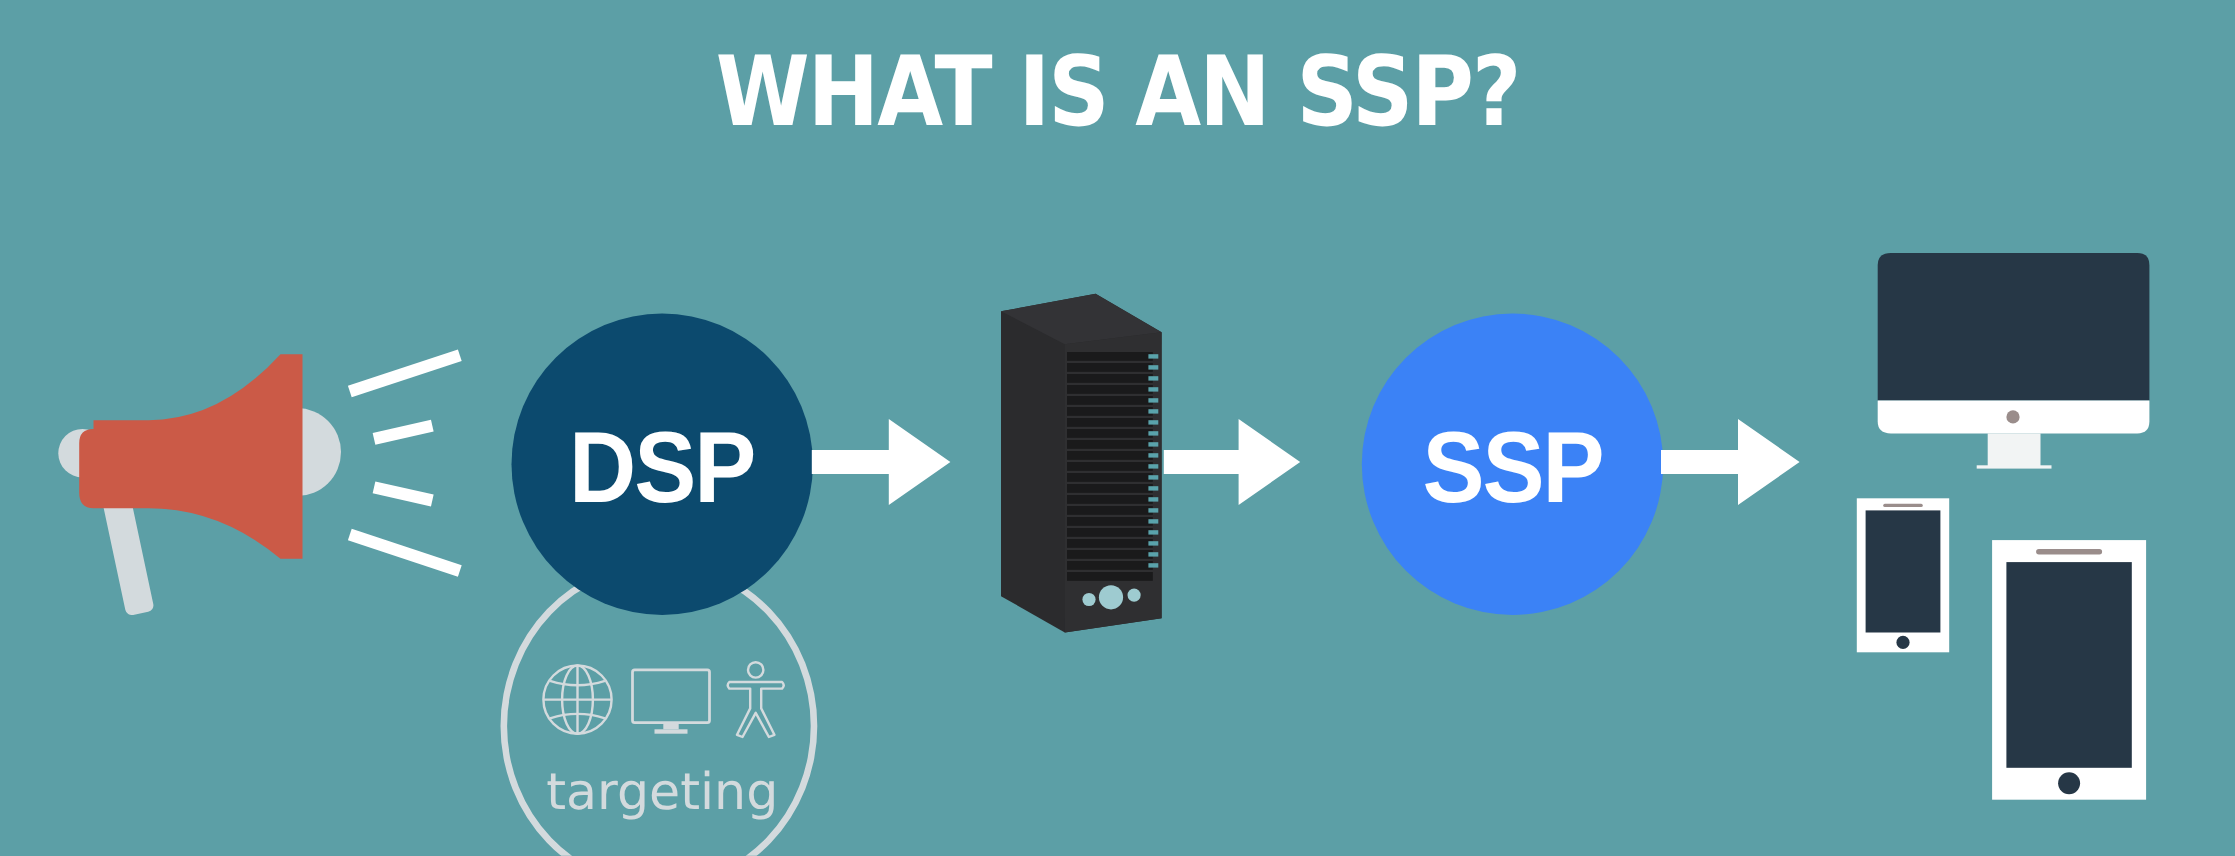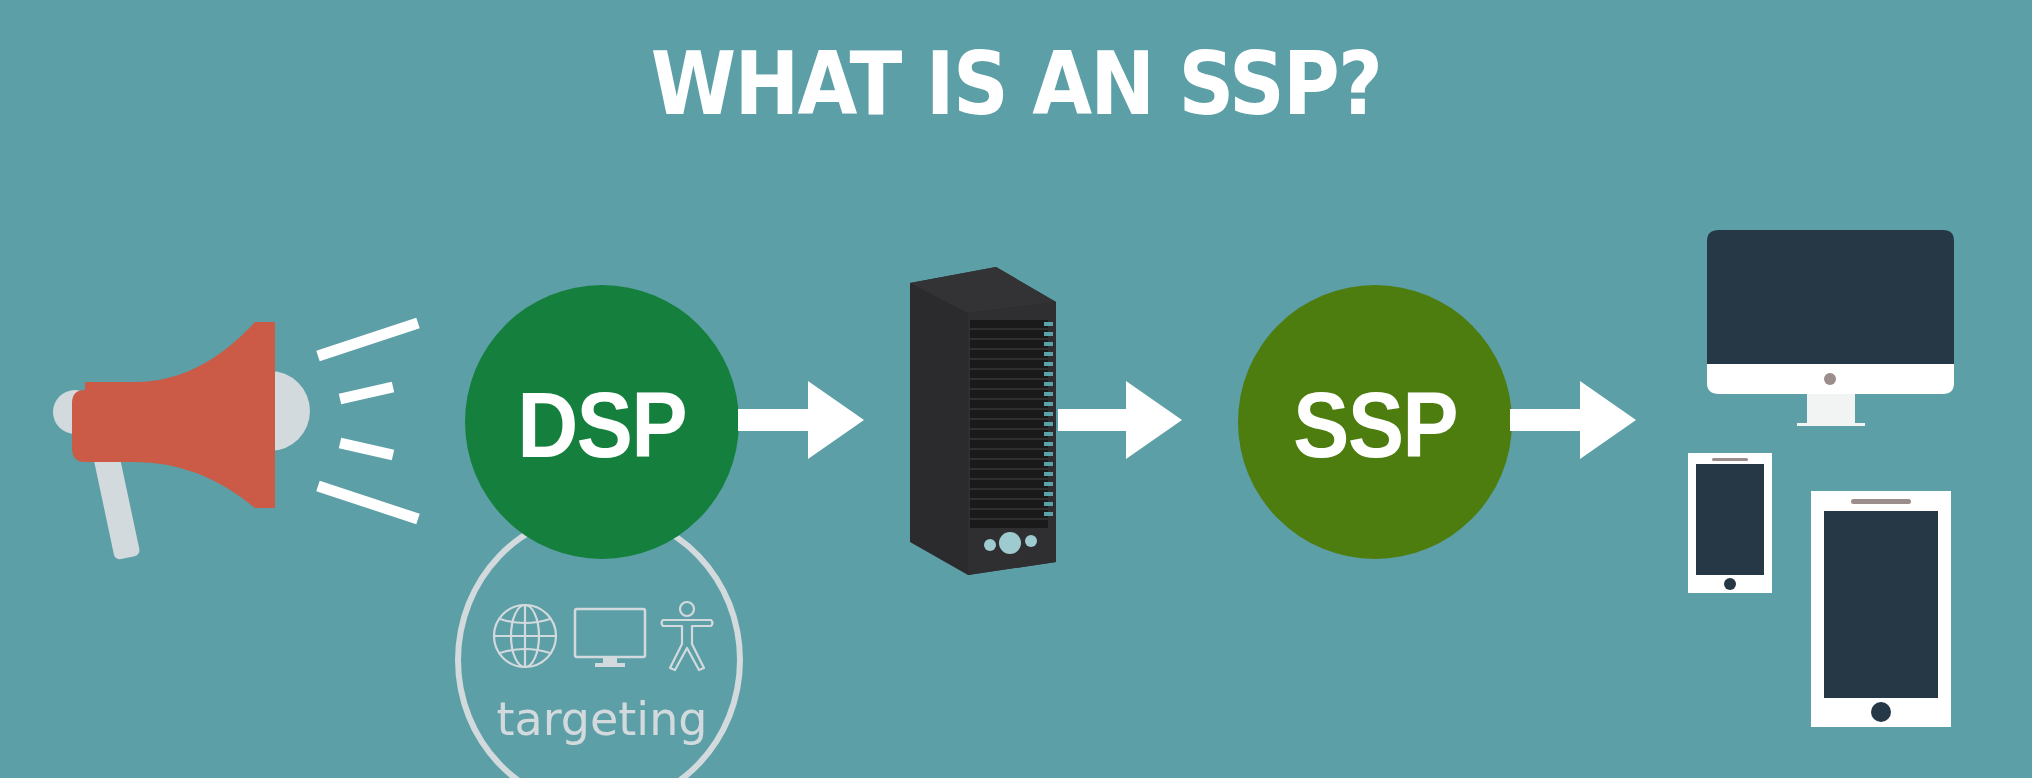--- a/index.html
+++ b/index.html
@@ -8,22 +8,22 @@
       position: absolute; left: 0; top: 40px; width: 2032px; text-align: center;
       color: #ffffff; font-family: "DejaVu Sans", sans-serif; font-weight: bold;
       font-size: 88px; letter-spacing: -2px; transform: scaleX(0.88); transform-origin: center;
       line-height: 1;
     }
     .node {
       position: absolute; border-radius: 50%; display: flex; align-items: center; justify-content: center;
       color: #fff; font-family: "Liberation Sans", sans-serif; font-weight: bold; font-size: 92px; letter-spacing: -2px;
     }
     .node span { transform: scaleX(0.92); display: inline-block; padding-top: 6px; }
-    .dsp { left: 465px; top: 285px; width: 274px; height: 274px; background: #15803d; }
-    .ssp { left: 1238px; top: 285px; width: 274px; height: 274px; background: #4d7c0f; }
+    .dsp { left: 465px; top: 285px; width: 274px; height: 274px; background: #0c4a6e; }
+    .ssp { left: 1238px; top: 285px; width: 274px; height: 274px; background: #3b82f6; }
     .targeting-ring {
       position: absolute; left: 455px; top: 510px; width: 288px; height: 300px;
       border: 6px solid #d3dadd; border-radius: 50%; box-sizing: border-box;
     }
     .targeting-label {
       position: absolute; left: 455px; top: 692px; width: 294px; text-align: center;
       color: #d3dadd; font-family: "DejaVu Sans", sans-serif; font-size: 46px; font-weight: normal;
     }
     svg { position: absolute; overflow: visible; }
   </style>

